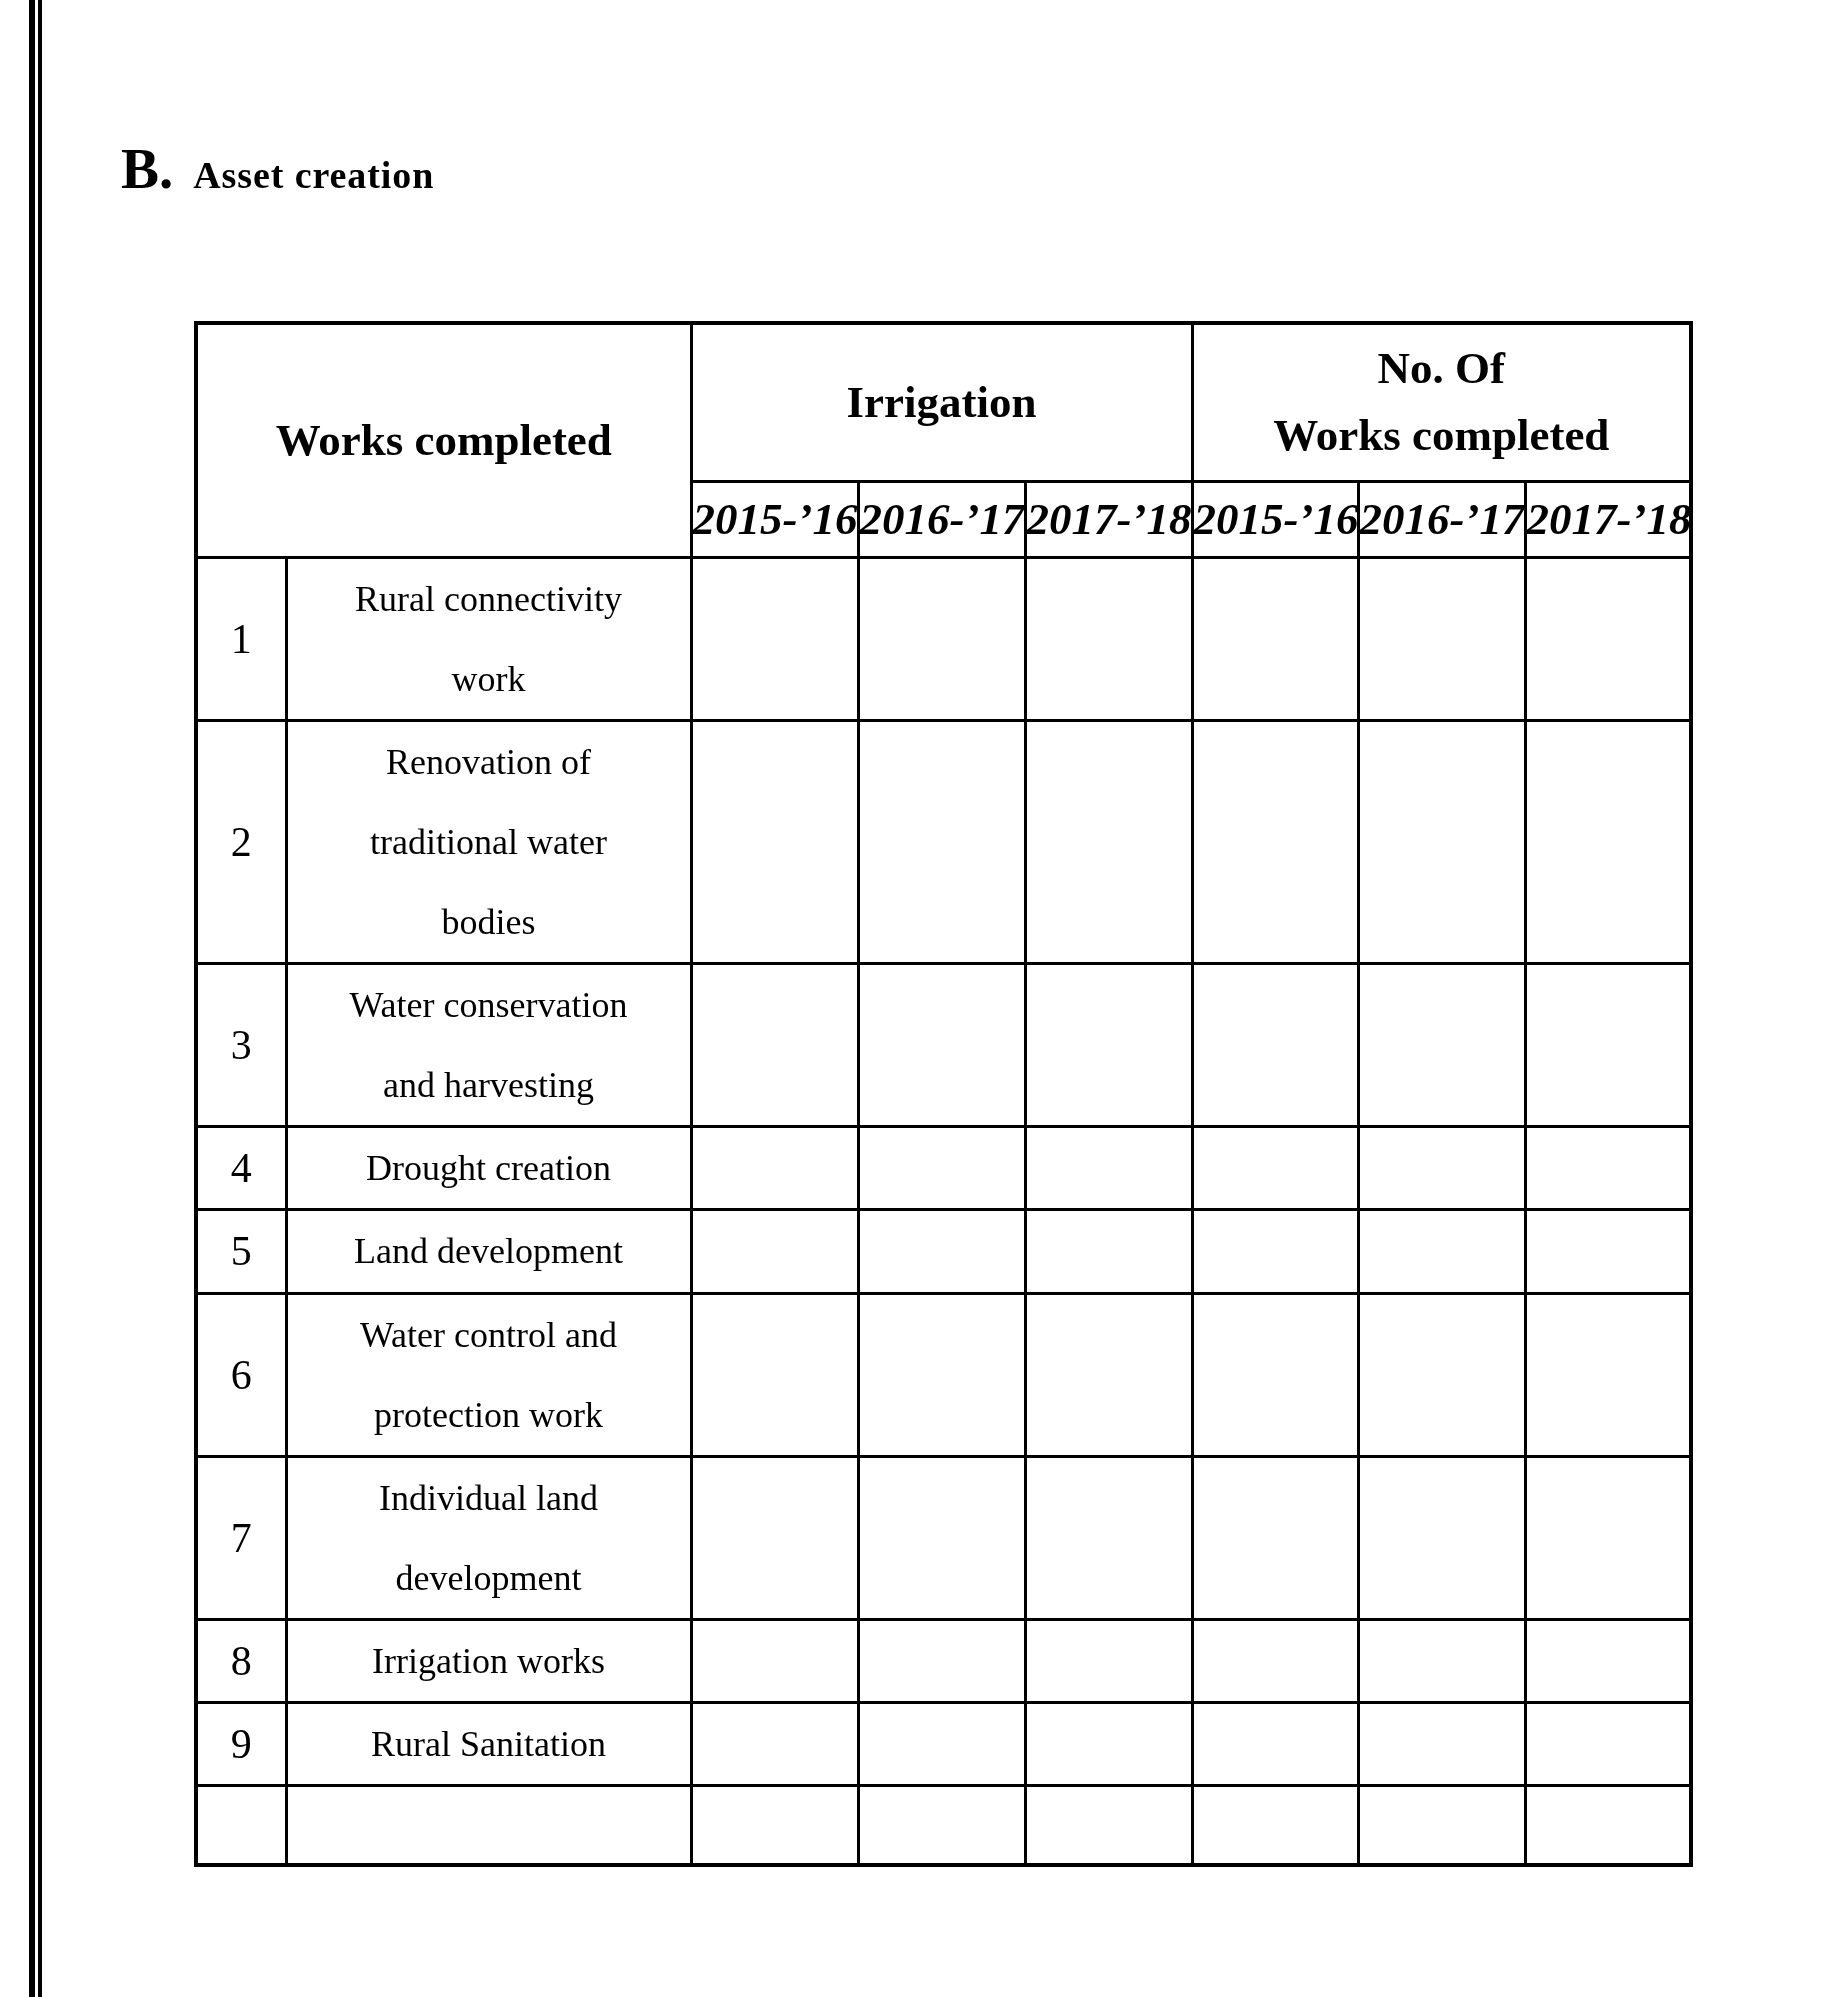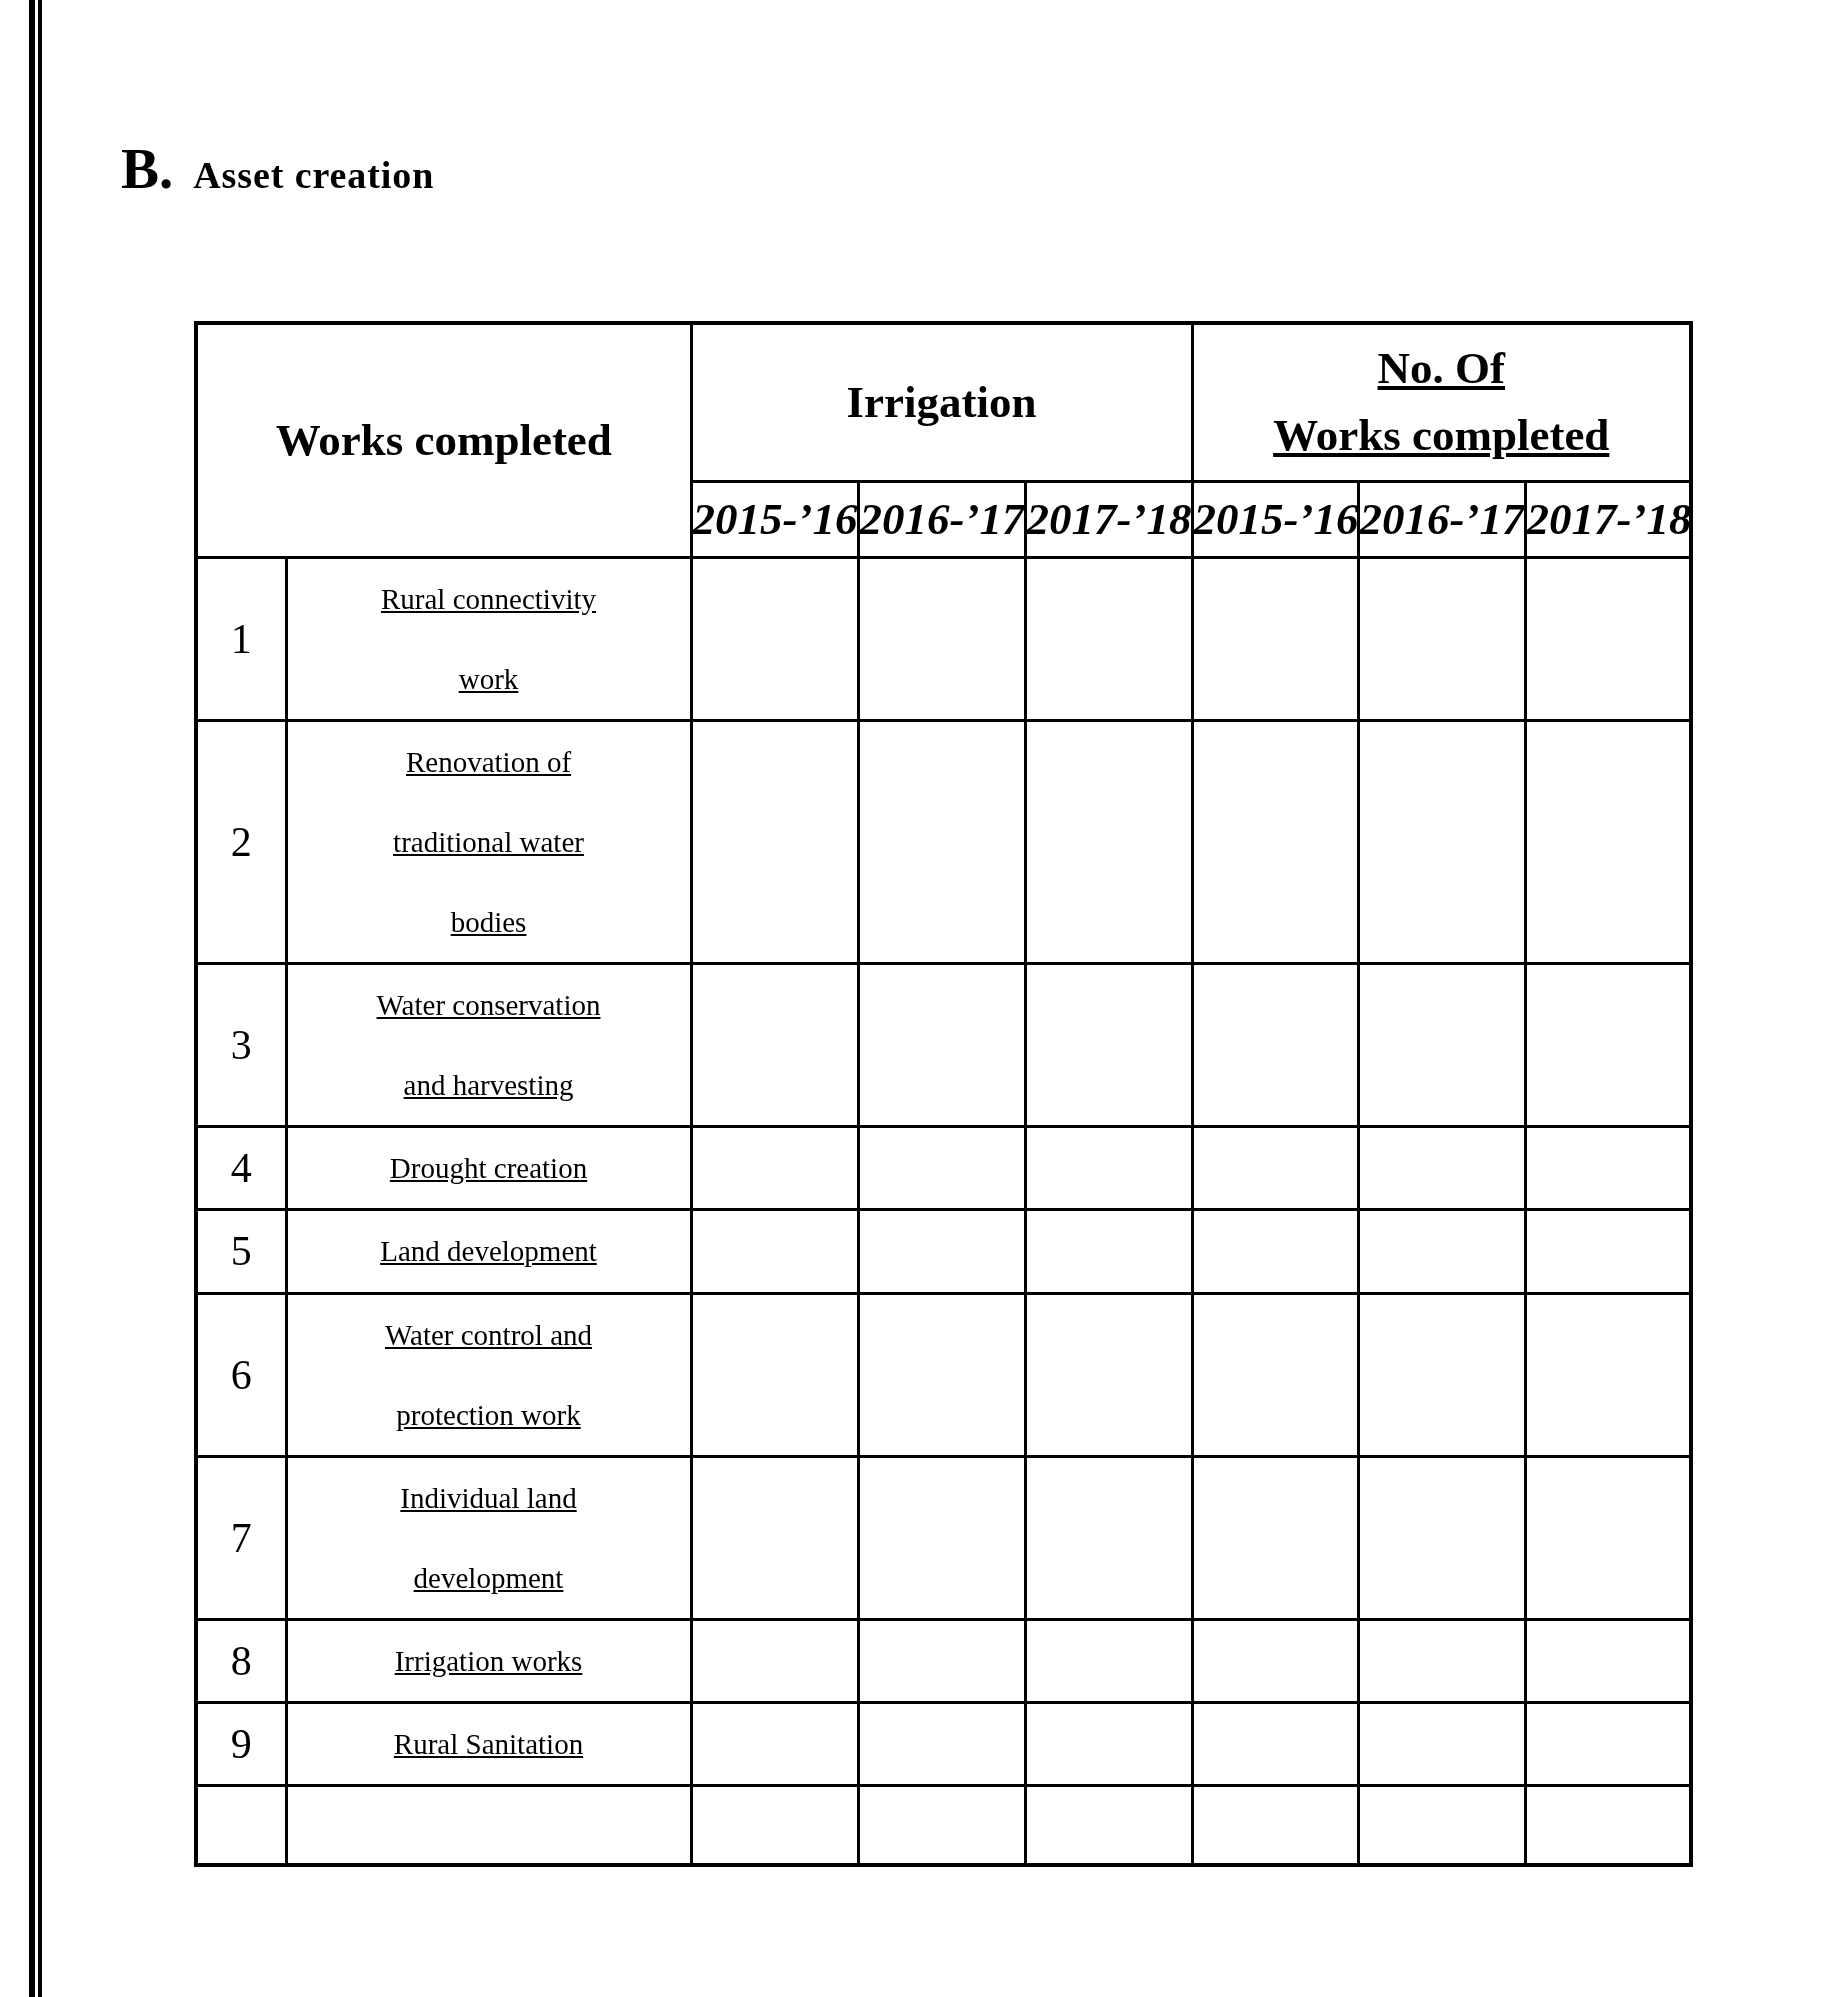--- a/index.html
+++ b/index.html
@@ -43,25 +43,25 @@
     text-align: center;
     vertical-align: middle;
     padding: 0;
     overflow: hidden;
   }
   .form-table th {
     font-size: 45px;
     font-weight: bold;
     line-height: 67px;
   }
-  .works-completed-header, .work-cell { white-space: pre-line; text-decoration: underline; }
+  .works-completed-header, .work-cell { white-space: pre-line; }
   .year-cell { font-size: 38px; font-weight: bold; line-height: 45px; font-style: italic; }
   .num-cell  { font-size: 42px; font-weight: normal; }
   .work-cell {
-    font-size: 29px;
+    font-size: 36px;
     font-weight: normal;
     line-height: 80px;
     padding: 0 16.4px;
   }
   
   .hr1 { height: 158px; }
   .hr2 { height: 76px; }
   .r1  { height: 159px; }
   .r2  { height: 242px; }
   .r3  { height: 155px; }

